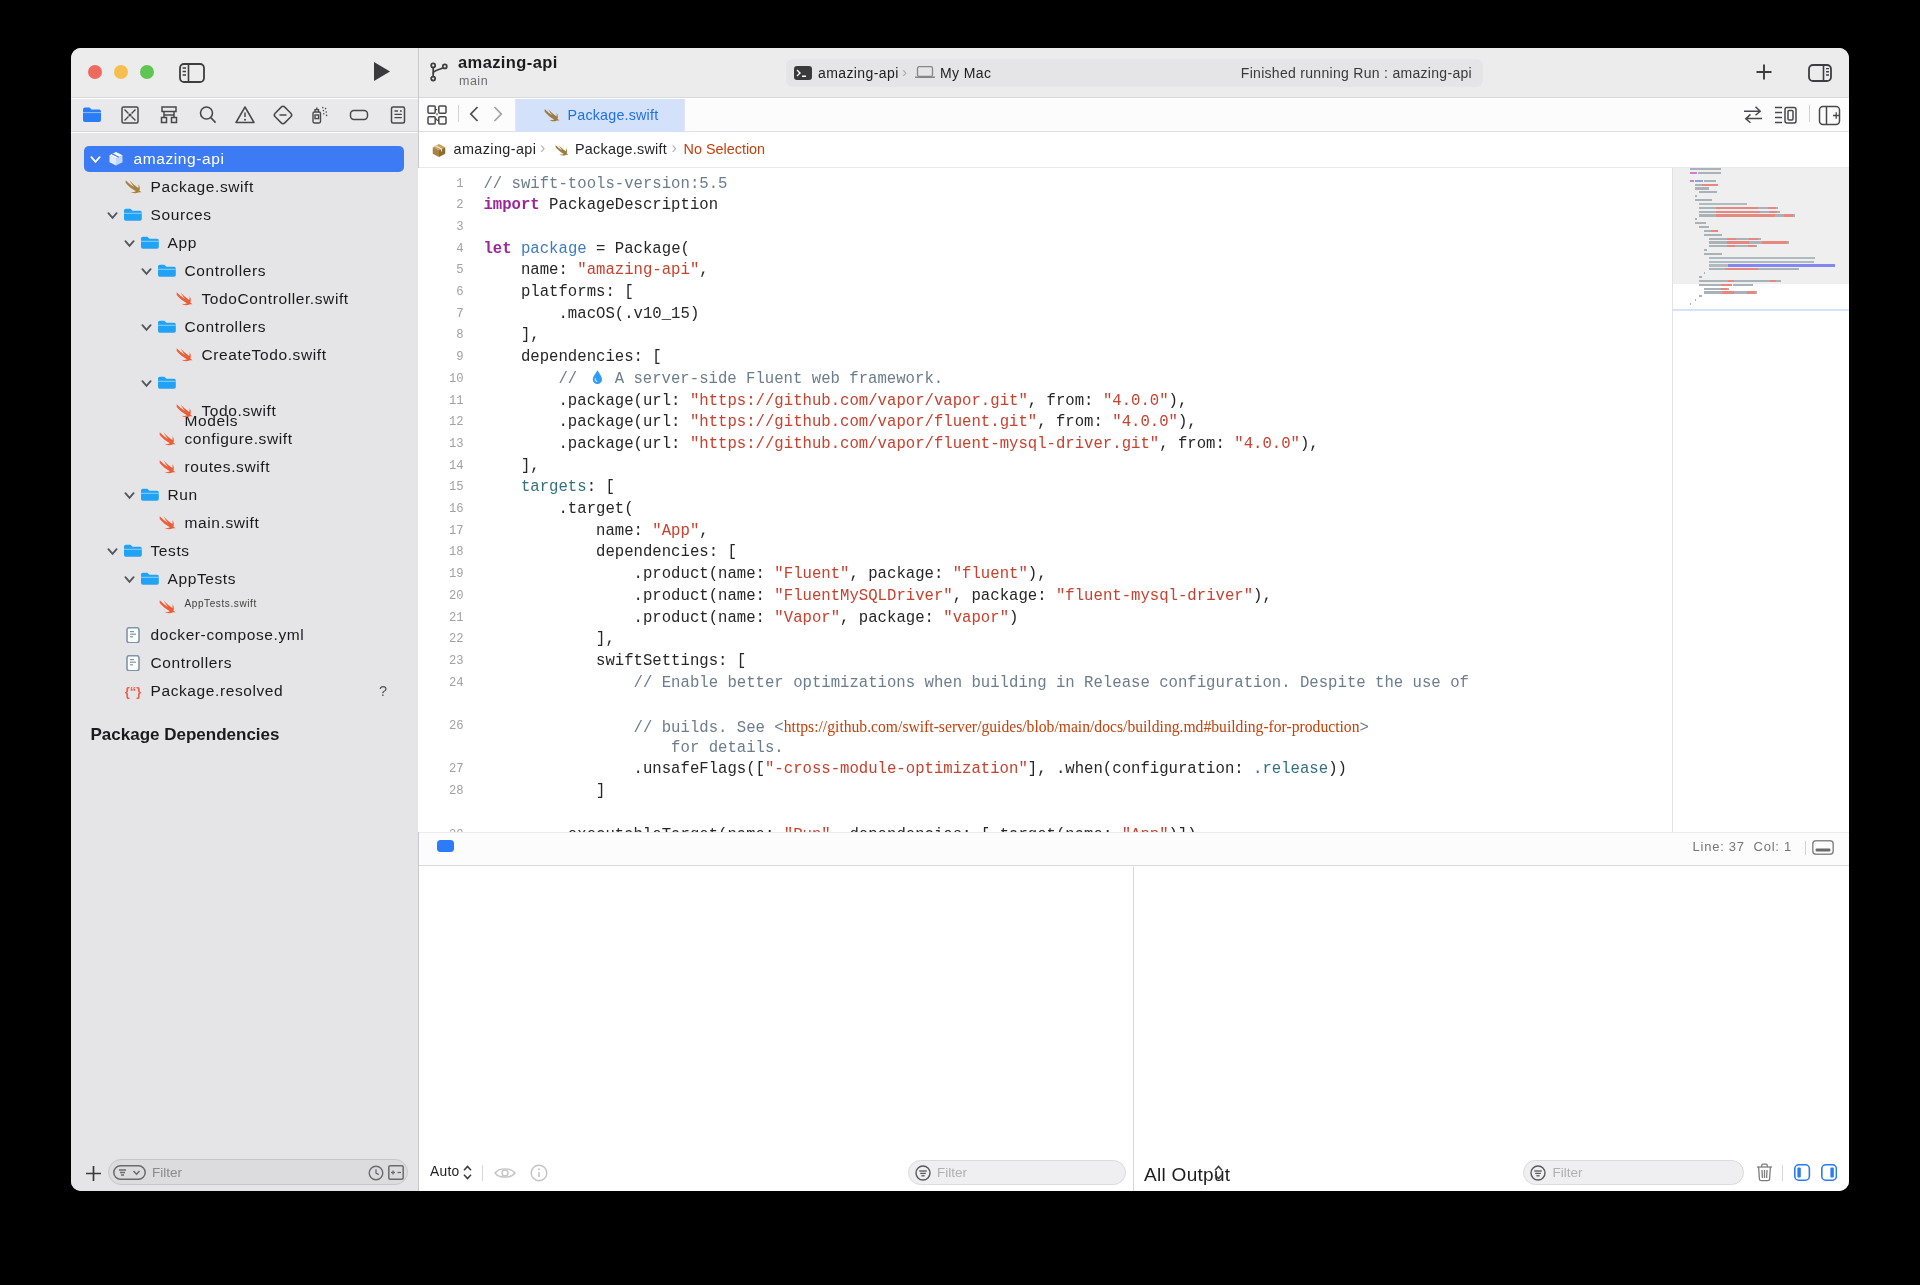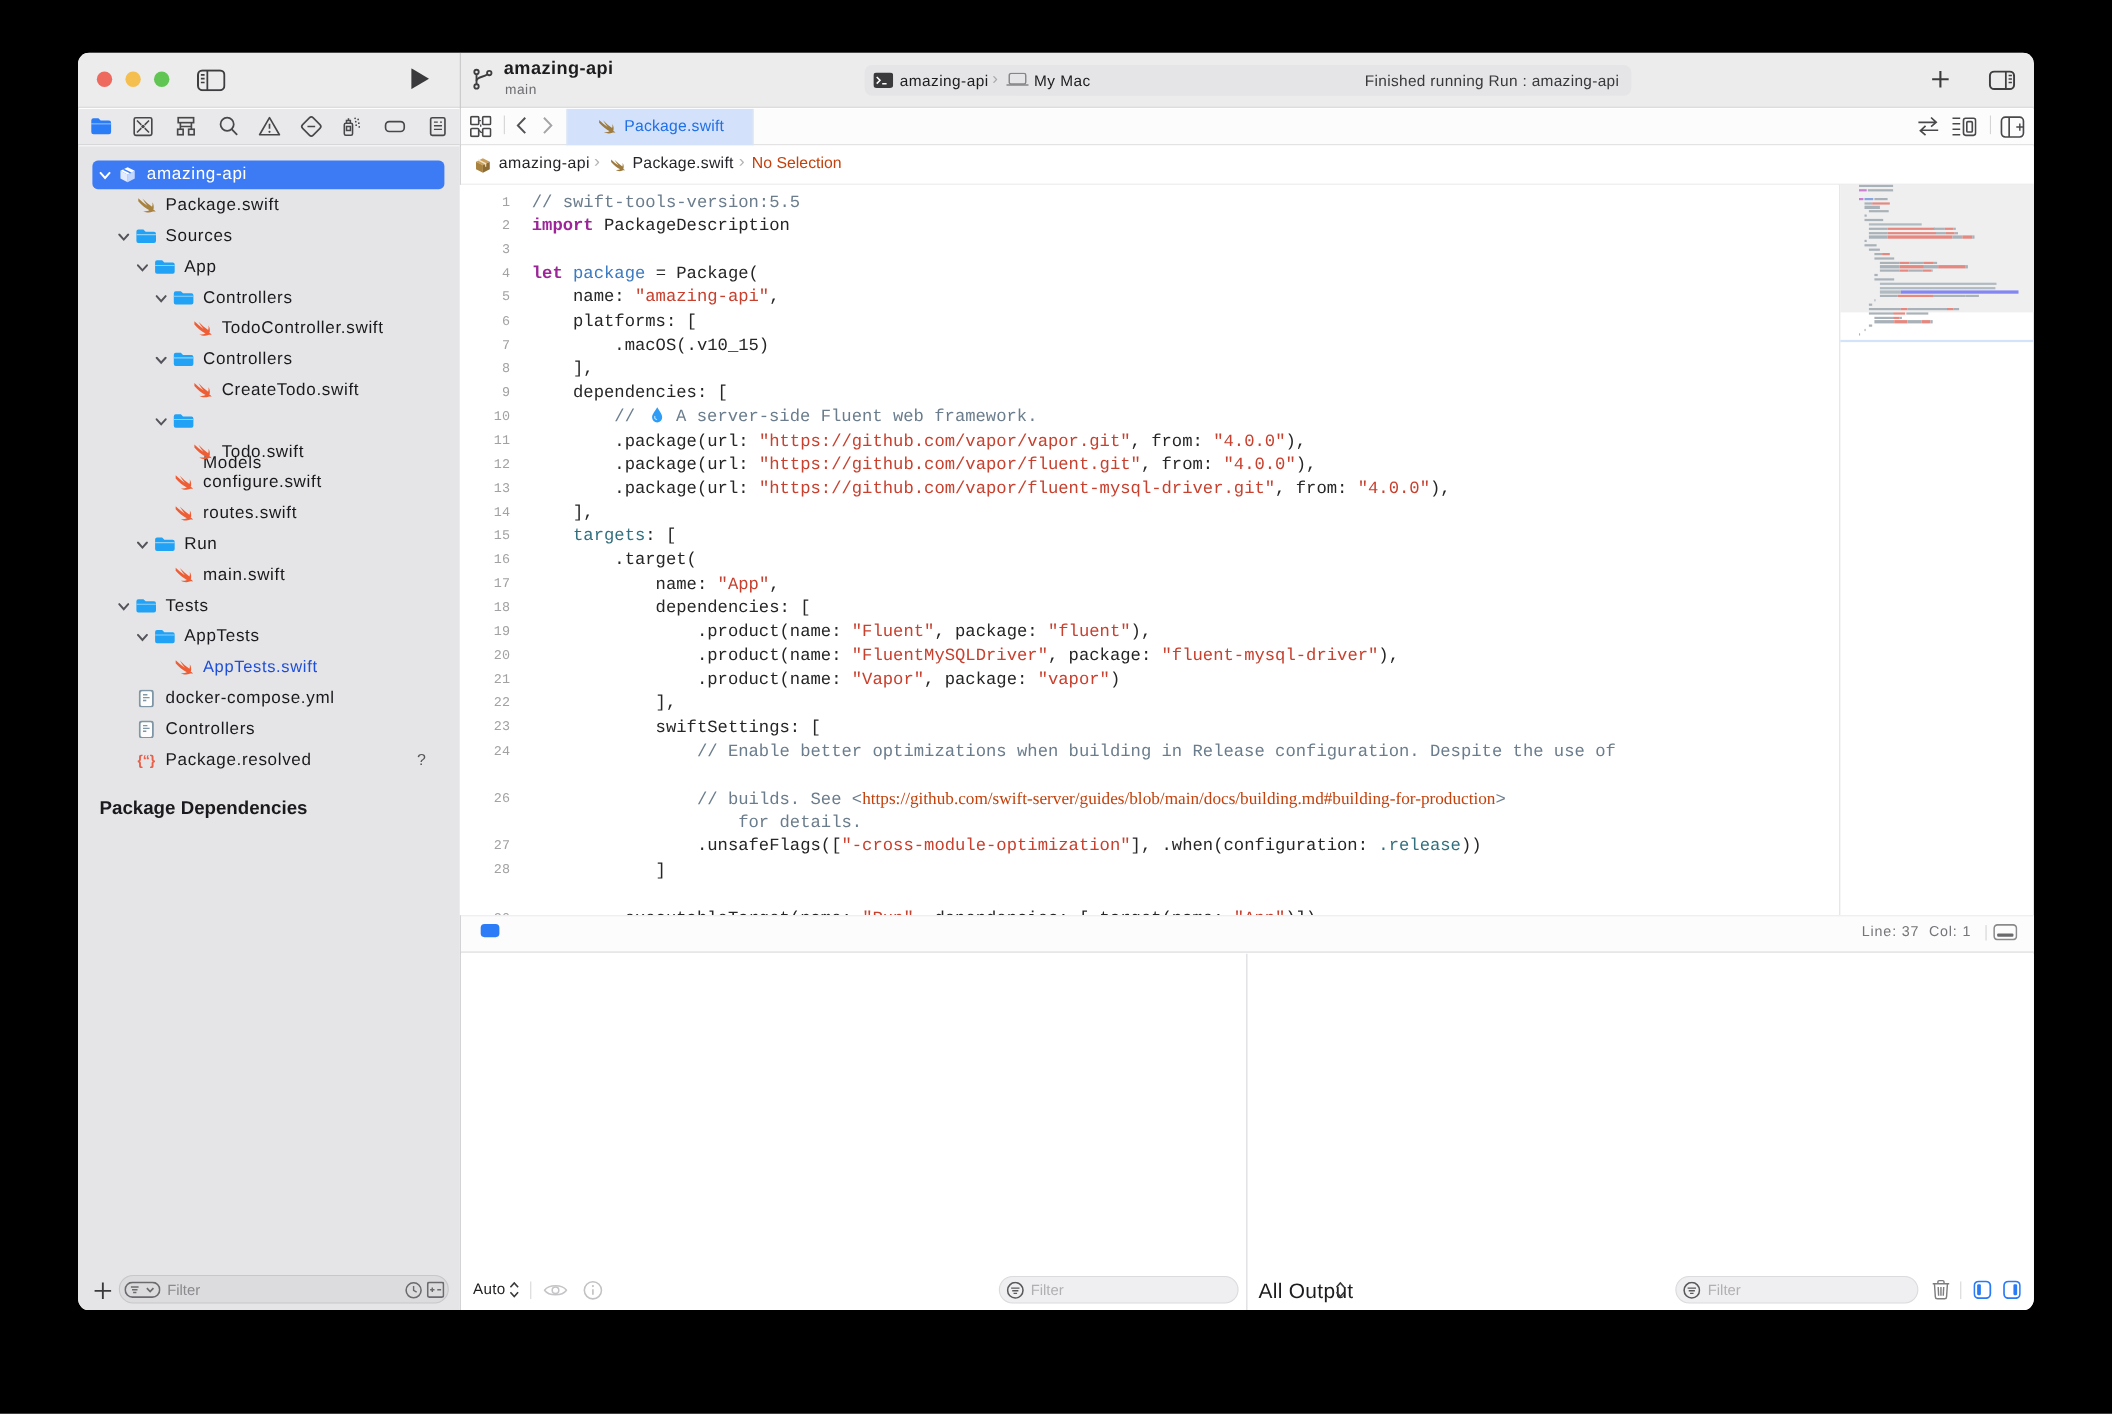--- a/index.html
+++ b/index.html
@@ -288,21 +288,21 @@
       <path d="M1.4 1.2 L5.5 5.8 L9.6 1.2" fill="none" stroke="#54545a" stroke-width="1.8" stroke-linecap="round"></path>
     </svg>
 <svg class="abs" style="left:68.5px;top:522.4px" width="20" height="18" viewBox="0 0 20 18">
       <path d="M1 4.5 a1.8 1.8 0 0 1 1.8-1.8 h4.6 l2 2 H17 a1.8 1.8 0 0 1 1.8 1.8 V13 a1.8 1.8 0 0 1 -1.8 1.8 H2.8 A1.8 1.8 0 0 1 1 13 Z" fill="#21a2f5"></path>
       <path d="M1 7.3 h17.8" stroke="#8ed0fa" stroke-width="1"></path>
     </svg>
 <div class="abs" style="left:96.5px;top:521.8px;font-size:15.5px;color:#1a1a1e;letter-spacing:0.6px;">AppTests</div>
 <svg class="abs" style="left:86.5px;top:551.4px" width="18" height="16" viewBox="0 0 18 16">
       <path d="M1.8 1.2 C4.6 3.9,7.4 6.3,10.5 8.4 C8.8 6.2,7.2 3.9,5.8 1.5 C8.6 4.5,11.7 7.2,15 9.5 C15.5 8.2,15.6 6.7,15.3 5.2 C16.7 7.5,17 10.1,16.2 12.4 C17.2 12.7,18 13.4,18.4 14.5 C17.4 14,16.2 13.9,15.2 14.3 C12.4 15.5,9.1 15.1,6.6 13.5 C8.6 13.9,10.7 13.7,12.5 12.8 C8.6 10.7,5 7.8,1.8 4.1 Z" fill="#ed5e36" transform="scale(0.95)"></path>
     </svg>
-<div class="abs" style="left:113.5px;top:549.8px;font-size:15px;color:#1d4ed8;letter-spacing:0.6px;">AppTests.swift</div>
+<div class="abs" style="left:113.5px;top:549.8px;font-size:10px;color:#404040;letter-spacing:0.6px;">AppTests.swift</div>
 <svg class="abs" style="left:54.5px;top:579.4px" width="14" height="16" viewBox="0 0 14 16">
       <rect x="1" y="0.7" width="12" height="15" rx="2.2" fill="#fdfdfd" stroke="#7e96a5" stroke-width="1.6"></rect>
 <g stroke="#7e96a5" stroke-width="1.2">
         <line x1="4" y1="4.6" x2="8" y2="4.6"></line>
         <line x1="4" y1="7.2" x2="10" y2="7.2"></line>
         <line x1="4" y1="9.8" x2="7" y2="9.8"></line>
       </g>
     </svg>
 <div class="abs" style="left:79.5px;top:577.8px;font-size:15.5px;color:#1a1a1e;letter-spacing:0.6px;">docker-compose.yml</div>
 <svg class="abs" style="left:54.5px;top:607.4px" width="14" height="16" viewBox="0 0 14 16">

